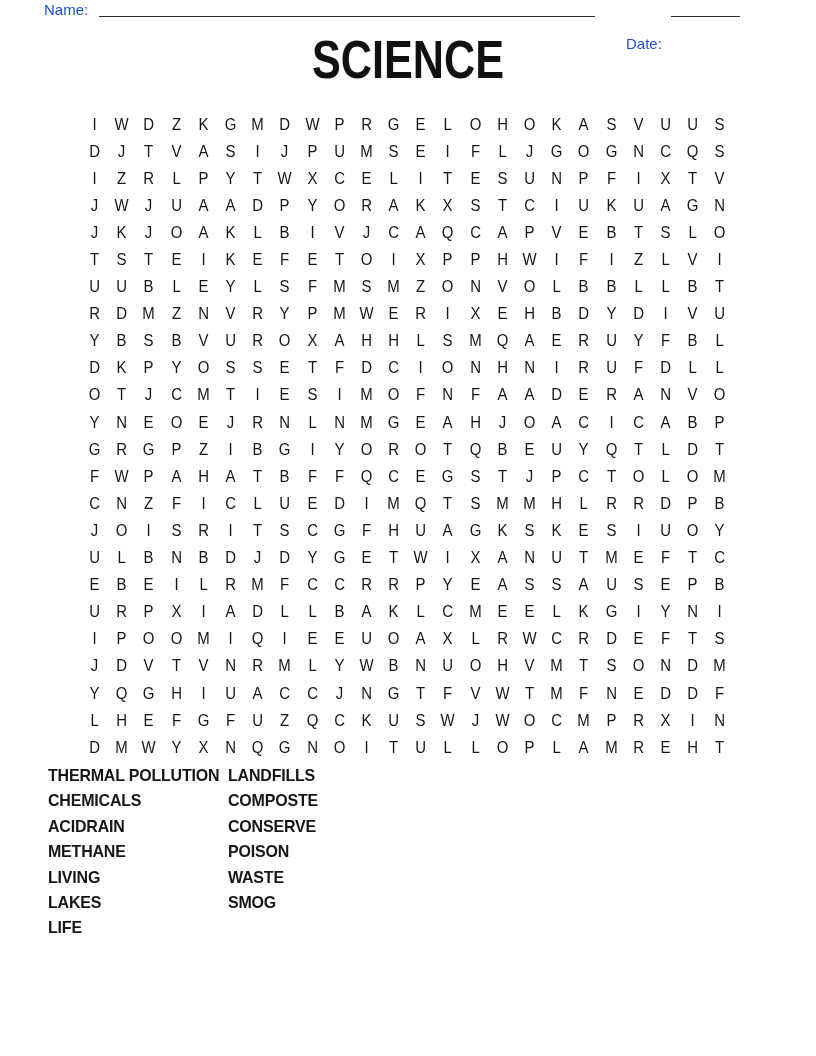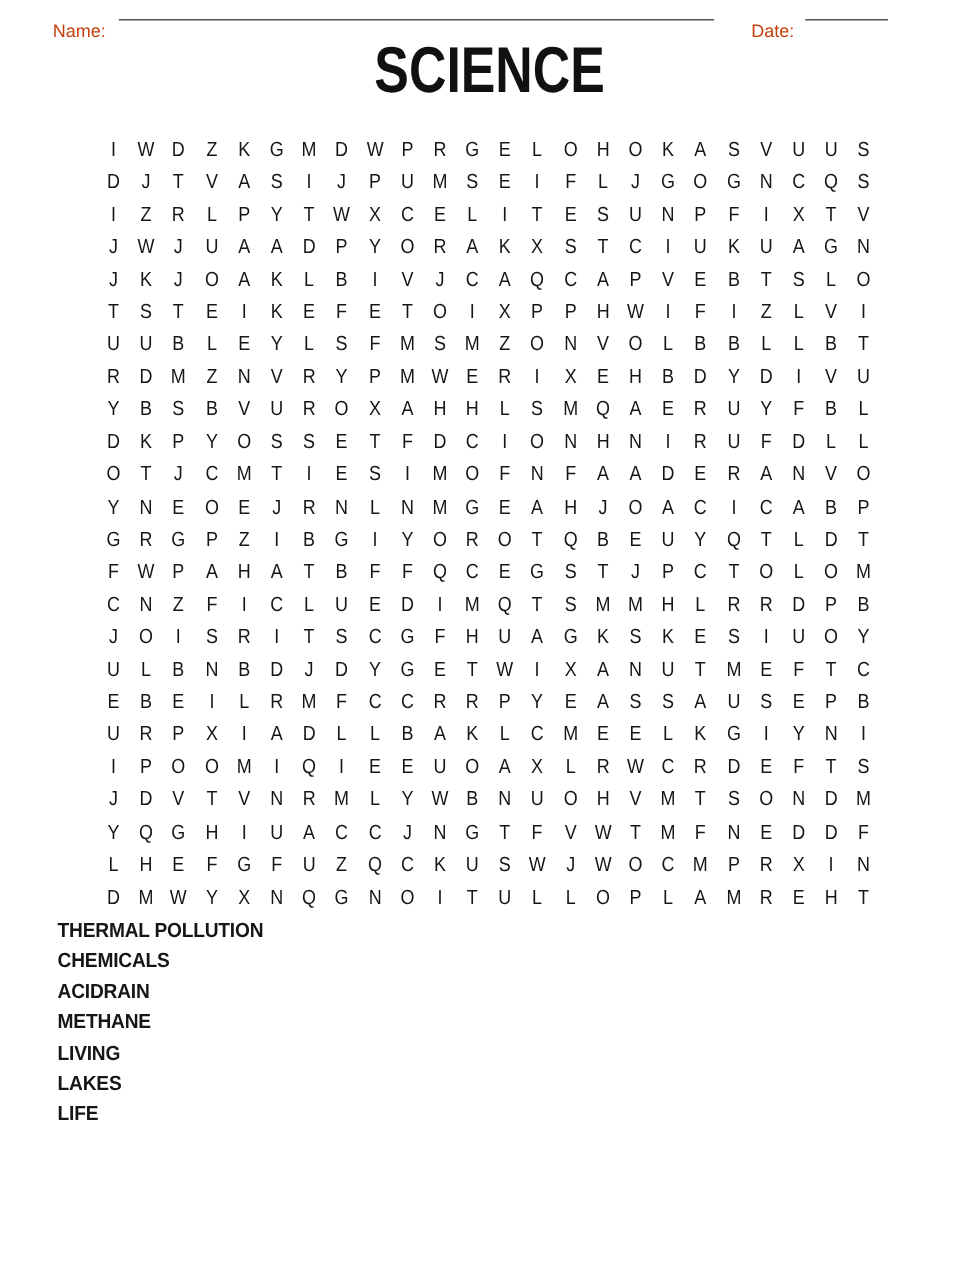--- a/index.html
+++ b/index.html
@@ -10,25 +10,25 @@
     height: 1056px;
     background: #ffffff;
     font-family: "Liberation Sans", sans-serif;
     color: #111111;
     overflow: hidden;
   }
 
   
   .header { position: absolute; left: 0; top: 0; width: 816px; height: 20px; }
   .hdr-label {
-    position: absolute; top: 18px;
-    font-size: 15px; color: #c2410c;
+    position: absolute; top: 1px;
+    font-size: 15px; color: #1d4ed8;
   }
   .name-label { left: 44px; }
-  .date-label { left: 626px; }
+  .date-label { left: 626px; margin-top: 34px; }
   .fill-line {
     position: absolute; top: 0; height: 17px;
     border-bottom: 1.5px solid #2b2b2b;
   }
   .name-line { left: 99px; width: 496px; }
   .date-line { left: 671px; width: 69px; }
 
   
   .title {
     position: absolute; left: 0; top: 30px; width: 816px;
@@ -666,15 +666,23 @@
   <div class="words" id="words">
       <div class="word-col">
         <div class="word">THERMAL POLLUTION</div>
         <div class="word">CHEMICALS</div>
         <div class="word">ACIDRAIN</div>
         <div class="word">METHANE</div>
         <div class="word">LIVING</div>
         <div class="word">LAKES</div>
         <div class="word">LIFE</div>
       </div>
+      <div class="word-col">
+        <div class="word">LANDFILLS</div>
+        <div class="word">COMPOSTE</div>
+        <div class="word">CONSERVE</div>
+        <div class="word">POISON</div>
+        <div class="word">WASTE</div>
+        <div class="word">SMOG</div>
+      </div>
     </div>
 
 </div>
 
 </body></html>

